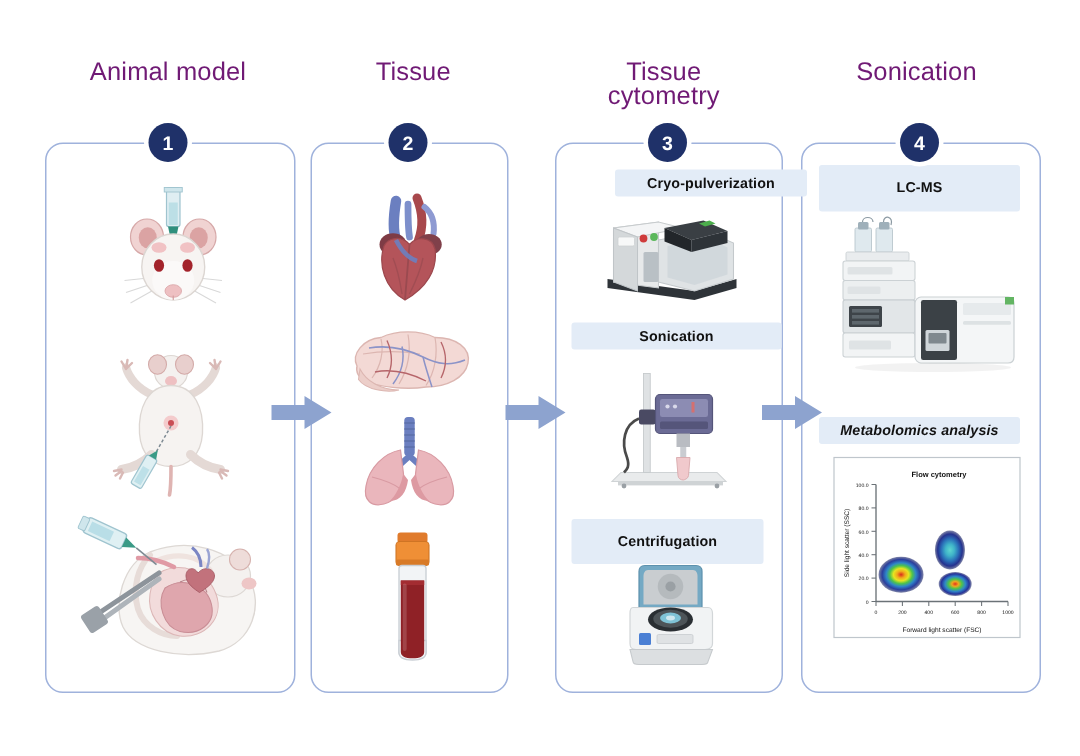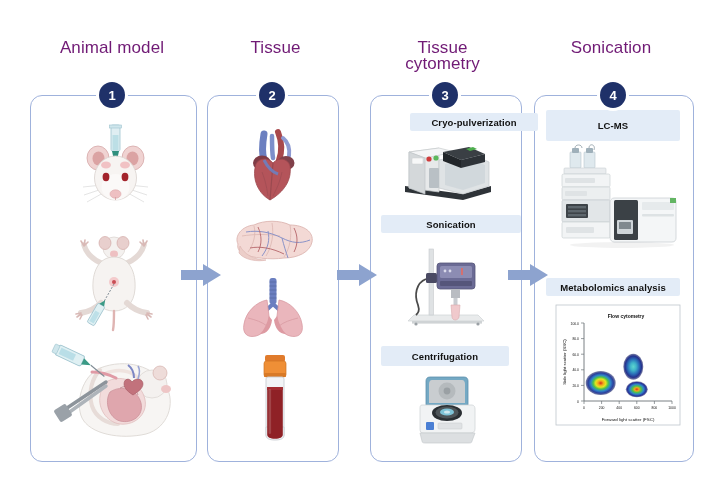--- a/index.html
+++ b/index.html
@@ -343,21 +343,21 @@
 
       <rect x="47" y="42" width="9" height="9" fill="#b9bcc2"></rect>
       <rect x="49.5" y="51" width="4" height="12" fill="#c9ccd1"></rect>
 
       <path d="M47,58 L56,58 L55,70 C55,72 52,73 51.5,73 C50,73 48,72 48,70 Z" fill="#f0c9cc" stroke="#d9a9ad" stroke-width="0.6"></path>
 
       <path d="M22,32 C12,36 10,48 14,58 C16,64 14,66 12,68" fill="none" stroke="#4a4a4a" stroke-width="1.8"></path>
     </svg>
   </div>
 
-  <div class="chip" style="left:381px;top:346px;width:128px;height:20px;">Centrifugation</div>
+  <div class="chip" style="left:381px;top:346px;width:128px;height:30px;">Centrifugation</div>
   <div class="art" style="left:412px;top:375px;">
     <svg width="70" height="70" viewBox="0 0 70 70">
 
       <path d="M18,2 L52,2 C55,2 56,4 56,6 L56,30 L14,30 L14,6 C14,4 15,2 18,2 Z" fill="#74a9c4" stroke="#5d91ad" stroke-width="0.8"></path>
       <path d="M20,5 L50,5 C52,5 53,7 53,9 L53,28 L17,28 L17,9 C17,7 18,5 20,5 Z" fill="#c9cdd0"></path>
       <circle cx="35" cy="16" r="8.5" fill="#b5babd"></circle>
       <circle cx="35" cy="16" r="3.4" fill="#9aa0a4"></circle>
 
       <path d="M10,30 L60,30 C62,30 63,32 63,34 L63,54 C63,57 61,58 58,58 L12,58 C9,58 8,57 8,54 L8,34 C8,32 8,30 10,30 Z" fill="#f1f3f4" stroke="#d2d6d8" stroke-width="0.8"></path>
 
@@ -406,21 +406,21 @@
       <rect x="65" y="74" width="16" height="14" rx="1" fill="#cfd5d9"></rect>
       <rect x="67" y="76" width="12" height="7" rx="0.6" fill="#7f888e"></rect>
       <rect x="90" y="56" width="32" height="8" rx="1" fill="#e6eaec"></rect>
       <rect x="90" y="68" width="32" height="2.5" rx="1" fill="#dde2e4"></rect>
       <rect x="118" y="52" width="6" height="5" fill="#63b563"></rect>
 
       <ellipse cx="70" cy="99" rx="52" ry="3" fill="#000" opacity="0.05"></ellipse>
     </svg>
   </div>
 
-  <div class="chip" style="left:546px;top:278px;width:134px;height:18px;">Metabolomics analysis</div>
+  <div class="chip" style="left:546px;top:278px;width:134px;height:18px;font-style:italic;">Metabolomics analysis</div>
 
   <div class="art" style="left:556px;top:305px;">
     <svg width="124" height="120" viewBox="0 0 124 120">
       <defs>
         <radialGradient id="popA" cx="50%" cy="50%" r="50%">
           <stop offset="0%" stop-color="#d92b1c"></stop>
           <stop offset="18%" stop-color="#f2a81c"></stop>
           <stop offset="34%" stop-color="#e6e520"></stop>
           <stop offset="50%" stop-color="#4fc34a"></stop>
           <stop offset="66%" stop-color="#2f86c9"></stop>

